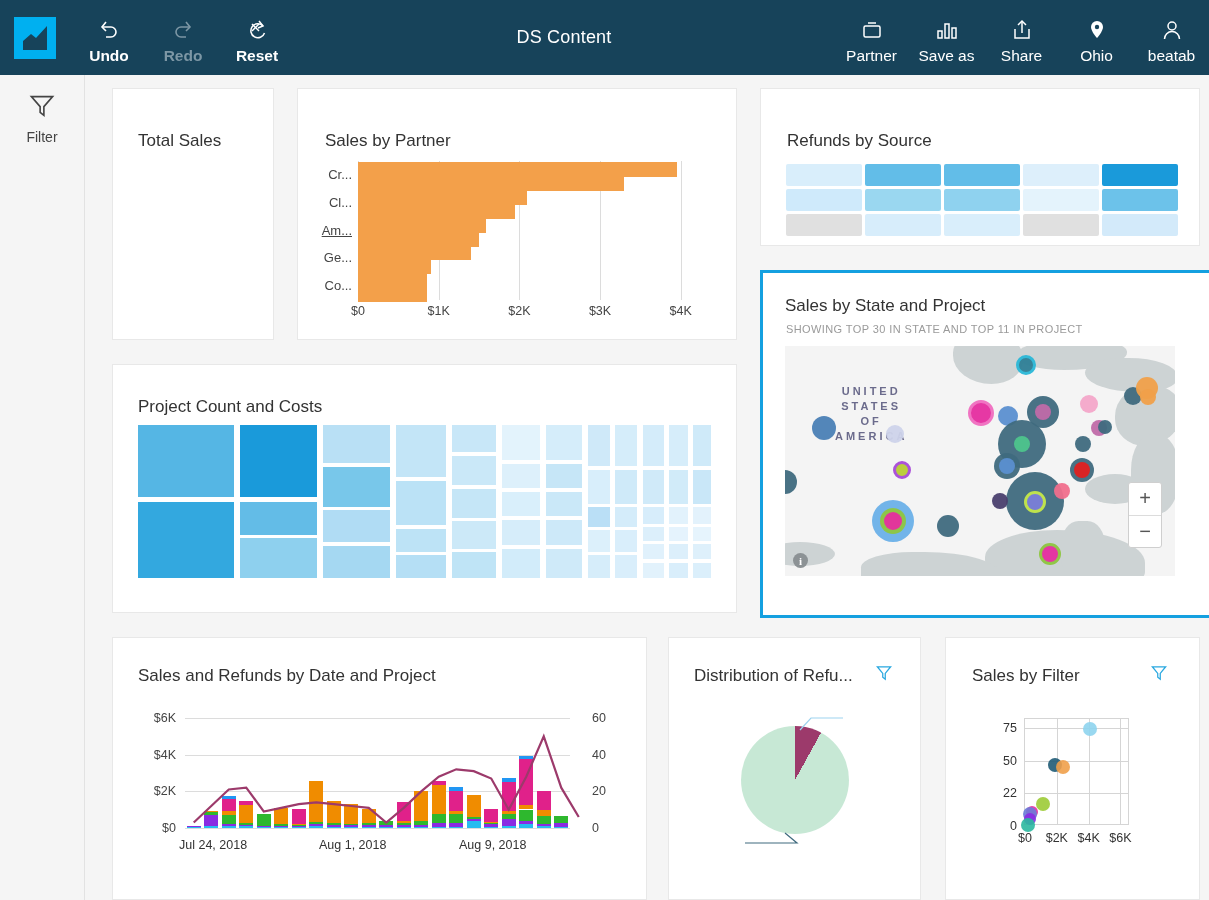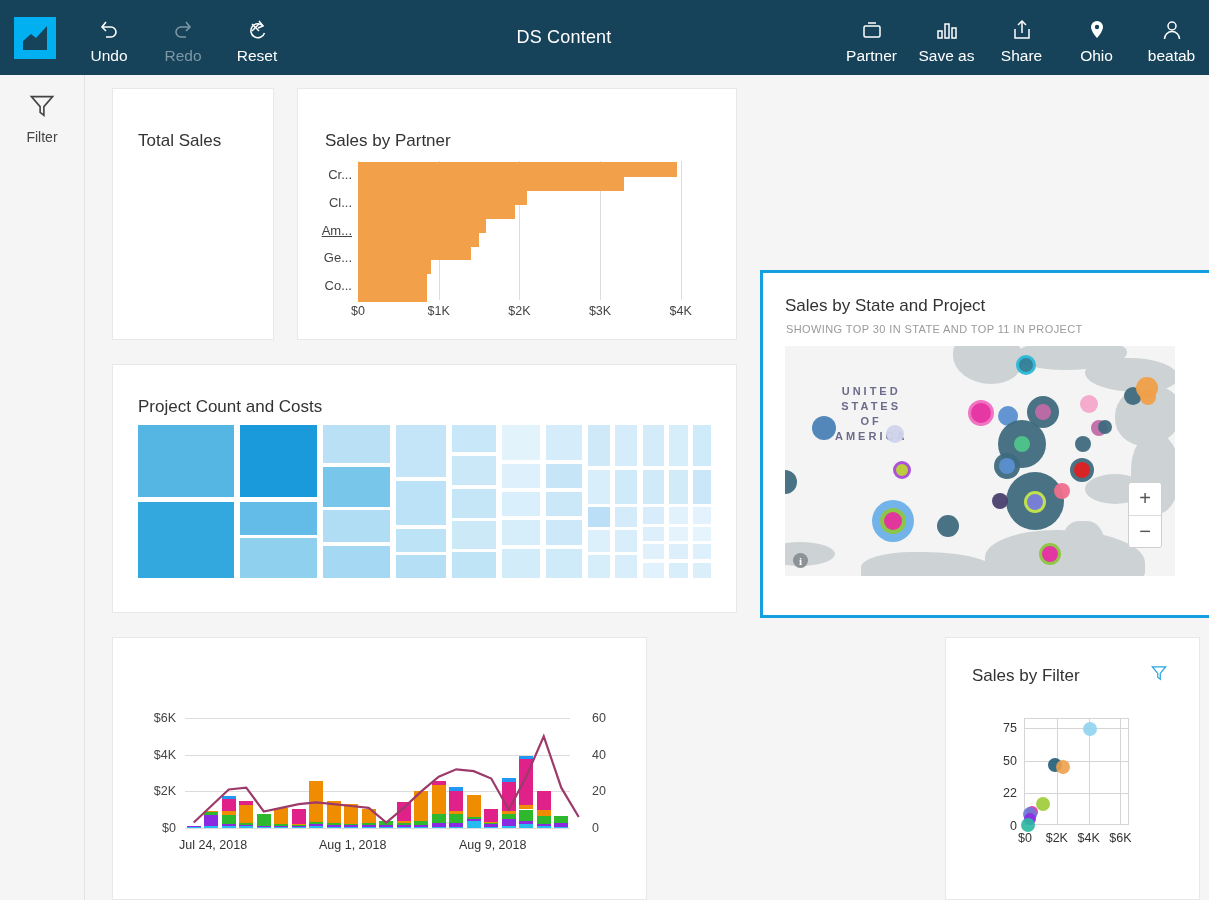--- a/index.html
+++ b/index.html
@@ -19,21 +19,21 @@
     background: #17435a;
     display: flex; align-items: center;
   }
   #app-logo {
     width: 42px; height: 42px;
     margin-left: 14px; margin-right: 16px;
     background: #00b0f0;
     display: flex; align-items: center; justify-content: center;
     flex: 0 0 auto;
   }
-  .tb-group { display: flex; align-items: flex-end; }
+  .tb-group { display: flex; align-items: flex-end; font-weight: bold; }
   .tb-btn {
     width: 74px;
     display: flex; flex-direction: column;
     align-items: center; justify-content: flex-start;
     color: #ffffff;
     padding-top: 6px;
     cursor: pointer;
   }
   .tb-btn.disabled { color: #7d97a5; }
   .tb-ico { height: 28px; display:flex; align-items:center; justify-content:center; }
@@ -320,20 +320,40 @@
         <div class="pbar" style="top: 112.2px; left: 0px; width: 68.983px; background: rgb(243, 160, 74);"></div>
         <div class="pbar" style="top: 126.1px; left: 0px; width: 68.5795px; background: rgb(243, 160, 74);"></div>
         <div class="pytick" style="top: 5.9px;">Cr...</div>
         <div class="pytick" style="top: 33.7px;">Cl...</div>
         <div class="pytick" style="top: 61.5px; text-decoration: underline;">Am...</div>
         <div class="pytick" style="top: 89.3px;">Ge...</div>
         <div class="pytick" style="top: 117.1px;">Co...</div>
       </div>
   </div>
 
+  <div class="card" id="card-refunds-source">
+    <div class="card-title" id="refunds-source-title">Refunds by Source</div>
+    <div id="refund-grid">
+        <div class="rcell" style="background: rgb(217, 238, 251);"></div>
+        <div class="rcell" style="background: rgb(98, 189, 232);"></div>
+        <div class="rcell" style="background: rgb(98, 189, 232);"></div>
+        <div class="rcell" style="background: rgb(221, 239, 251);"></div>
+        <div class="rcell" style="background: rgb(26, 154, 218);"></div>
+        <div class="rcell" style="background: rgb(207, 234, 251);"></div>
+        <div class="rcell" style="background: rgb(154, 215, 240);"></div>
+        <div class="rcell" style="background: rgb(143, 210, 239);"></div>
+        <div class="rcell" style="background: rgb(228, 243, 252);"></div>
+        <div class="rcell" style="background: rgb(108, 194, 234);"></div>
+        <div class="rcell" style="background: rgb(224, 224, 224);"></div>
+        <div class="rcell" style="background: rgb(215, 237, 251);"></div>
+        <div class="rcell" style="background: rgb(217, 238, 251);"></div>
+        <div class="rcell" style="background: rgb(224, 224, 224);"></div>
+        <div class="rcell" style="background: rgb(211, 234, 250);"></div>
+      </div>
+  </div>
 
   <div class="card" id="card-project-tree">
     <div class="card-title" id="project-tree-title">Project Count and Costs</div>
     <div id="tree-plot">
         <div class="tcell" style="left: 0px; top: 0px; width: 95.75px; height: 72.4px; background: rgb(85, 182, 228);"></div>
         <div class="tcell" style="left: 0px; top: 76.725px; width: 95.75px; height: 76.275px; background: rgb(51, 168, 223);"></div>
         <div class="tcell" style="left: 101.775px; top: 0px; width: 77.35px; height: 72.4px; background: rgb(26, 154, 218);"></div>
         <div class="tcell" style="left: 101.775px; top: 76.725px; width: 77.35px; height: 32.875px; background: rgb(99, 188, 231);"></div>
         <div class="tcell" style="left: 101.775px; top: 113.15px; width: 77.35px; height: 39.85px; background: rgb(142, 208, 238);"></div>
         <div class="tcell" style="left: 185.15px; top: 0px; width: 67px; height: 38.3px; background: rgb(185, 224, 245);"></div>
@@ -443,20 +463,21 @@
         <div class="bub" style="left: 87px; top: 154px; width: 42px; height: 42px; background: rgb(106, 176, 232); opacity: 0.95;"></div>
         <div class="bub" style="left: 95px; top: 162px; width: 26px; height: 26px; background: rgb(142, 198, 64); opacity: 0.95;"></div>
         <div class="bub" style="left: 99px; top: 166px; width: 18px; height: 18px; background: rgb(230, 46, 160); opacity: 0.95;"></div>
         <div class="bub" style="left: 152px; top: 169px; width: 22px; height: 22px; background: rgb(63, 106, 126); opacity: 0.95;"></div>
         <div class="bub" style="left: -12px; top: 124px; width: 24px; height: 24px; background: rgb(63, 106, 126); opacity: 0.95;"></div>
         <div class="bub" style="left: 254px; top: 197px; width: 22px; height: 22px; background: rgb(230, 46, 160); border: 3px solid rgb(142, 198, 64); opacity: 0.95;"></div>
       </div>
   </div>
 
   <div class="card" id="card-combo">
+    <div class="card-title" id="combo-title">Sales and Refunds by Date and Project</div>
     <div id="combo-plot">
         <div class="cgrid" style="top: 110px;"></div>
         <div class="cly" style="top: 110px;">$0</div>
         <div class="cgrid" style="top: 73.3333px;"></div>
         <div class="cly" style="top: 73.3333px;">$2K</div>
         <div class="cgrid" style="top: 36.6667px;"></div>
         <div class="cly" style="top: 36.6667px;">$4K</div>
         <div class="cgrid" style="top: 0px;"></div>
         <div class="cly" style="top: 0px;">$6K</div>
         <div class="cry" style="top: 110px;">0</div>
@@ -606,20 +627,35 @@
         </div>
         <svg style="position:absolute;left:0;top:0;width:385px;height:110px;overflow:visible;pointer-events:none">
           <polyline points="8.75,104.5 26.25,88 43.75,71.5 61.25,69.66666666666667 78.75,93.5 96.25,89.83333333333334 113.75,86.16666666666666 131.25,84.33333333333333 148.75,86.16666666666666 166.25,88 183.75,89.83333333333334 201.25,104.5 218.75,89.83333333333334 236.25,73.33333333333334 253.75,58.666666666666664 271.25,51.333333333333336 288.75,53.166666666666664 306.25,60.5 323.75,91.66666666666667 341.25,58.666666666666664 358.75,18.33333333333333 376.25,69.66666666666667 393.75,99" fill="none" stroke="#9c3a6b" stroke-width="2.2"></polyline>
         </svg>
         <div class="cxtick" style="left: -6px;">Jul 24, 2018</div>
         <div class="cxtick" style="left: 134px;">Aug 1, 2018</div>
         <div class="cxtick" style="left: 274px;">Aug 9, 2018</div>
       </div>
   </div>
 
+  <div class="card" id="card-pie">
+    <div class="card-title" id="pie-title">Distribution of Refu...</div>
+    <div id="pie-filter">
+      <svg width="20" height="20" viewBox="0 0 24 24" fill="none" stroke="#29a8e0" stroke-width="1.5">
+          <path d="M4 4.5h16l-6.5 8v7l-3-2.5v-4.5z"></path>
+        </svg>
+    </div>
+    <div id="pie-shape" style="background: conic-gradient(rgb(156, 58, 107) 0deg, rgb(156, 58, 107) 28.8deg, rgb(199, 232, 213) 28.8deg, rgb(199, 232, 213) 360deg);"></div>
+    <div class="pie-lbl" style="left:178px;top:72px;"></div>
+    <div class="pie-lbl" style="left:22px;top:196px;"></div>
+    <svg style="position:absolute;left:0;top:0;width:253px;height:263px;pointer-events:none">
+      <polyline points="131,92 142,80 174,80" fill="none" stroke="#9dd3ef" stroke-width="1.2"></polyline>
+      <polyline points="116,195 128,205 76,205" fill="none" stroke="#3f6a7e" stroke-width="1.2"></polyline>
+    </svg>
+  </div>
 
   <div class="card" id="card-scatter">
     <div class="card-title" id="scatter-title">Sales by Filter</div>
     <div id="scatter-filter">
       <svg width="20" height="20" viewBox="0 0 24 24" fill="none" stroke="#29a8e0" stroke-width="1.5">
           <path d="M4 4.5h16l-6.5 8v7l-3-2.5v-4.5z"></path>
         </svg>
     </div>
     <div id="scatter-plot">
         <div class="sxt" style="left: 0px;">$0</div>

